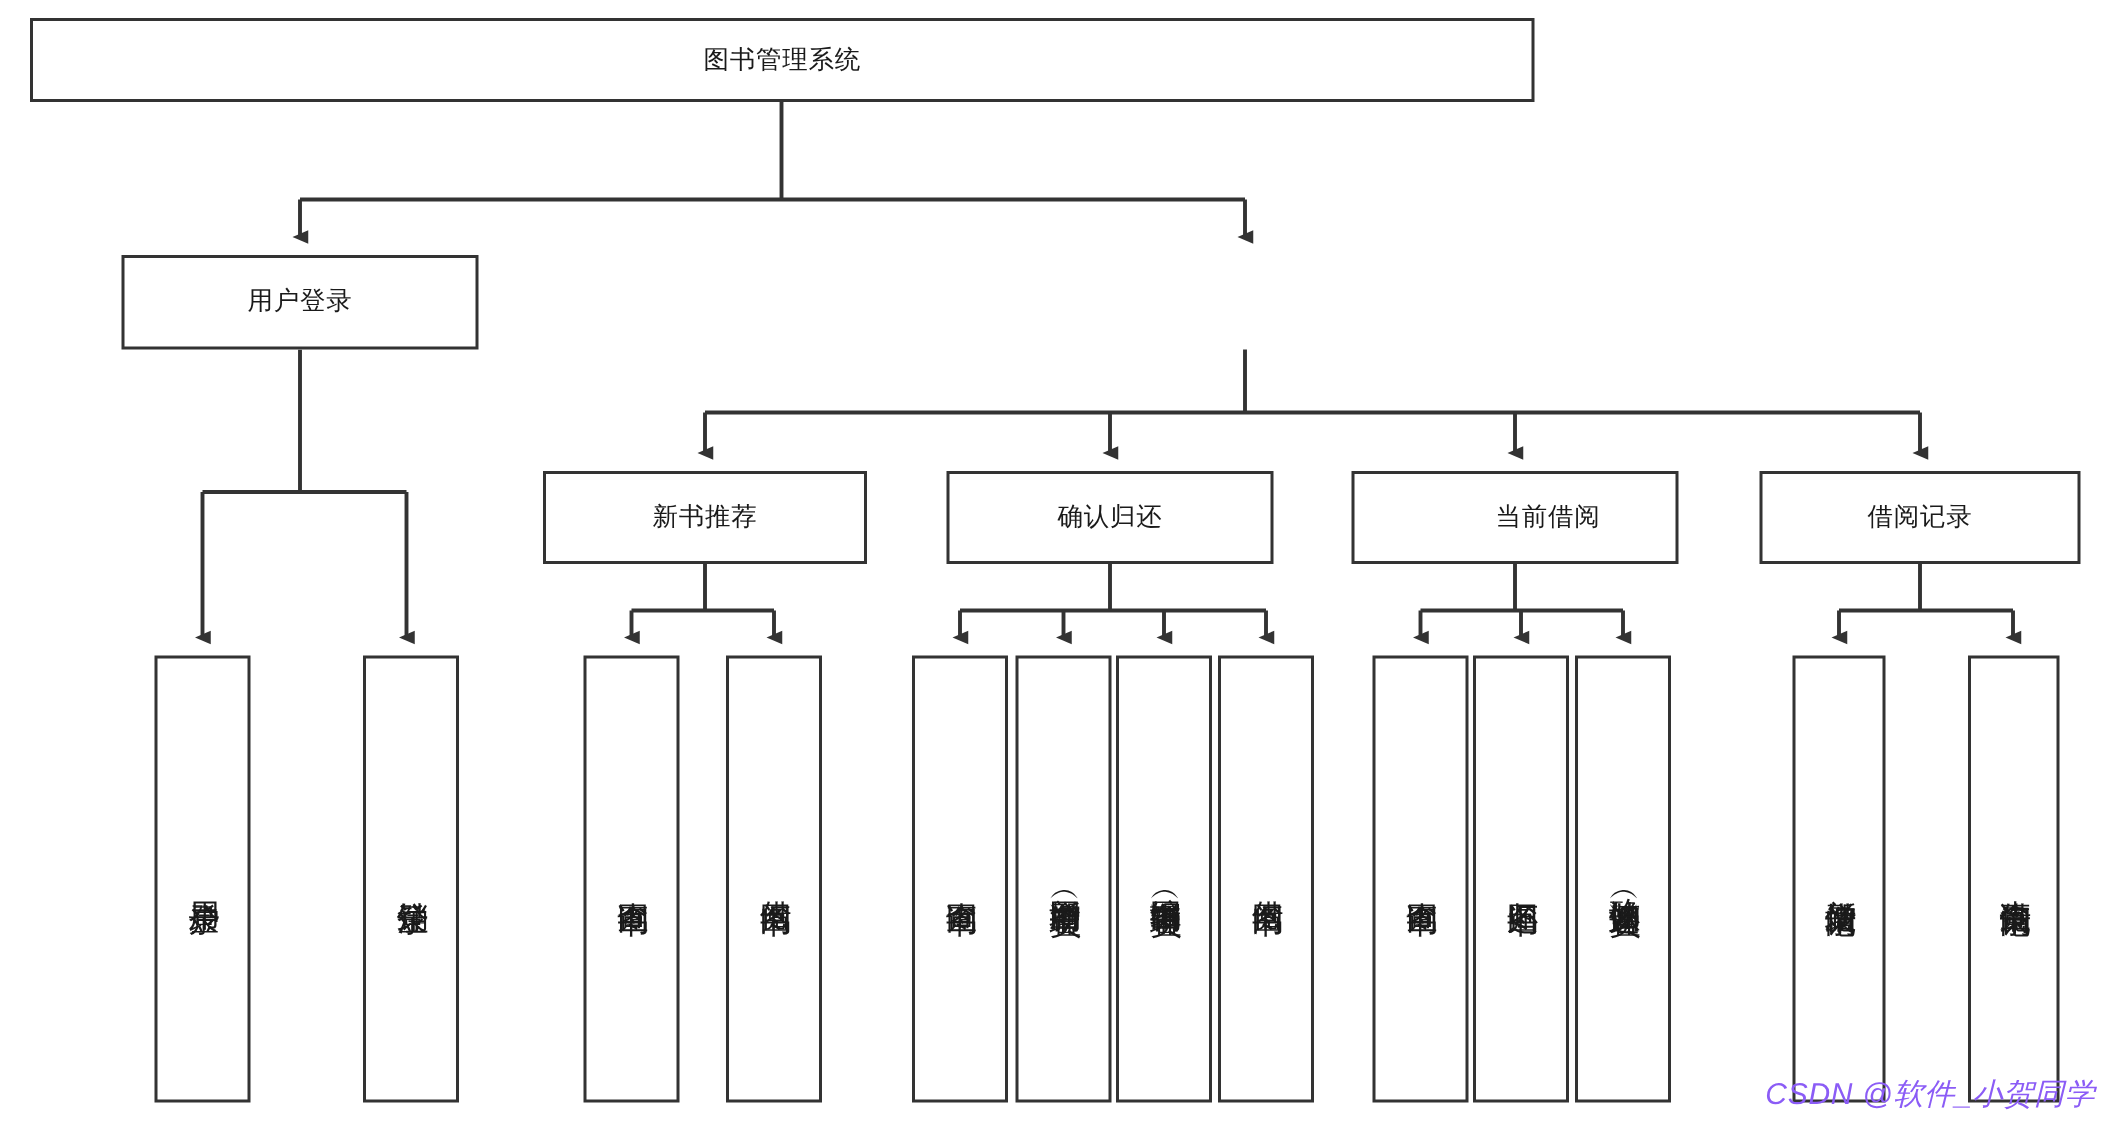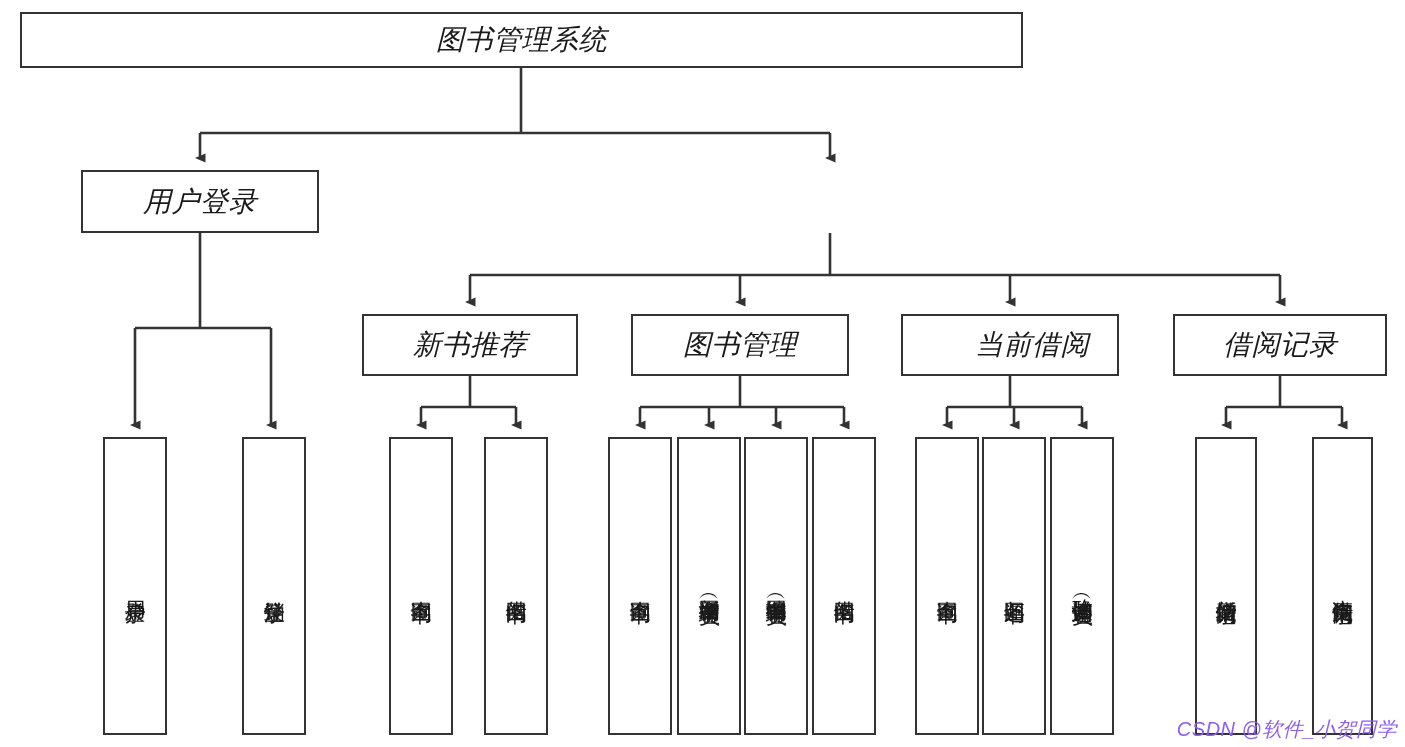--- a/index.html
+++ b/index.html
@@ -29,24 +29,23 @@
     position: absolute;
     box-sizing: border-box;
     border: 2.6px solid #333333;
     background: #ffffff;
     display: flex;
     align-items: center;
     justify-content: center;
     color: #1a1a1a;
   }
   .node.horiz {
-    font-size: 28px;
+    font-size: 17px;
     letter-spacing: 0.5px;
     line-height: 1.2;
-    font-style: italic;
   }
   .node.vert {
     writing-mode: vertical-rl;
     text-orientation: upright;
     font-size: 21px;
     line-height: 1.45;
     letter-spacing: 1px;
     padding: 6px 0;
     text-align: center;
     white-space: nowrap;
@@ -132,21 +131,21 @@
   </div>
 
   <div class="node horiz" style="left:81px; top:170px; width:238px; height:63px;">
     <span class="label">用户登录</span>
   </div>
 
   <div class="node horiz" style="left:362px; top:314px; width:216px; height:62px;">
     <span class="label">新书推荐</span>
   </div>
   <div class="node horiz" style="left:631px; top:314px; width:218px; height:62px;">
-    <span class="label">图书管理</span>
+    <span class="label">确认归还</span>
   </div>
   <div class="node horiz" style="left:901px; top:314px; width:218px; height:62px;padding-left:44px;">
     <span class="label">当前借阅</span>
   </div>
   <div class="node horiz" style="left:1173px; top:314px; width:214px; height:62px;">
     <span class="label">借阅记录</span>
   </div>
 
   <div class="node vert" style="left:103px; top:437px; width:64px; height:298px;">
     <span class="label">用户登录</span>

